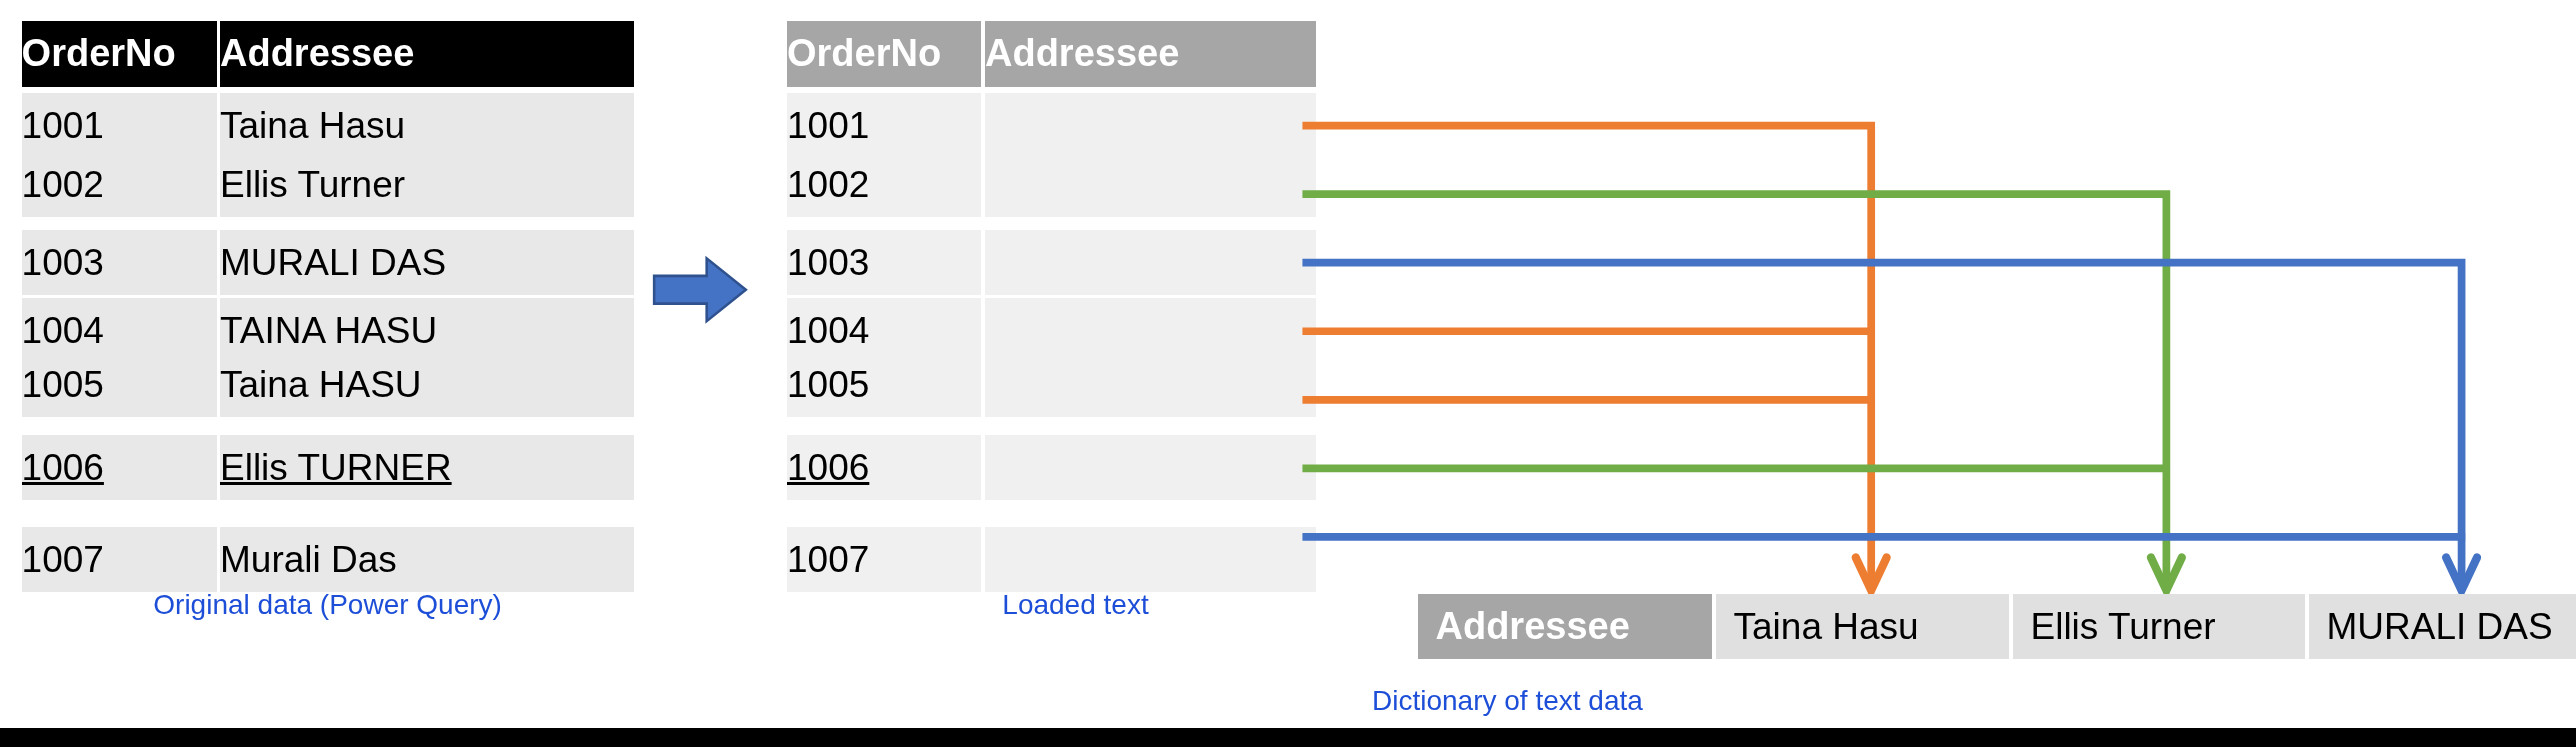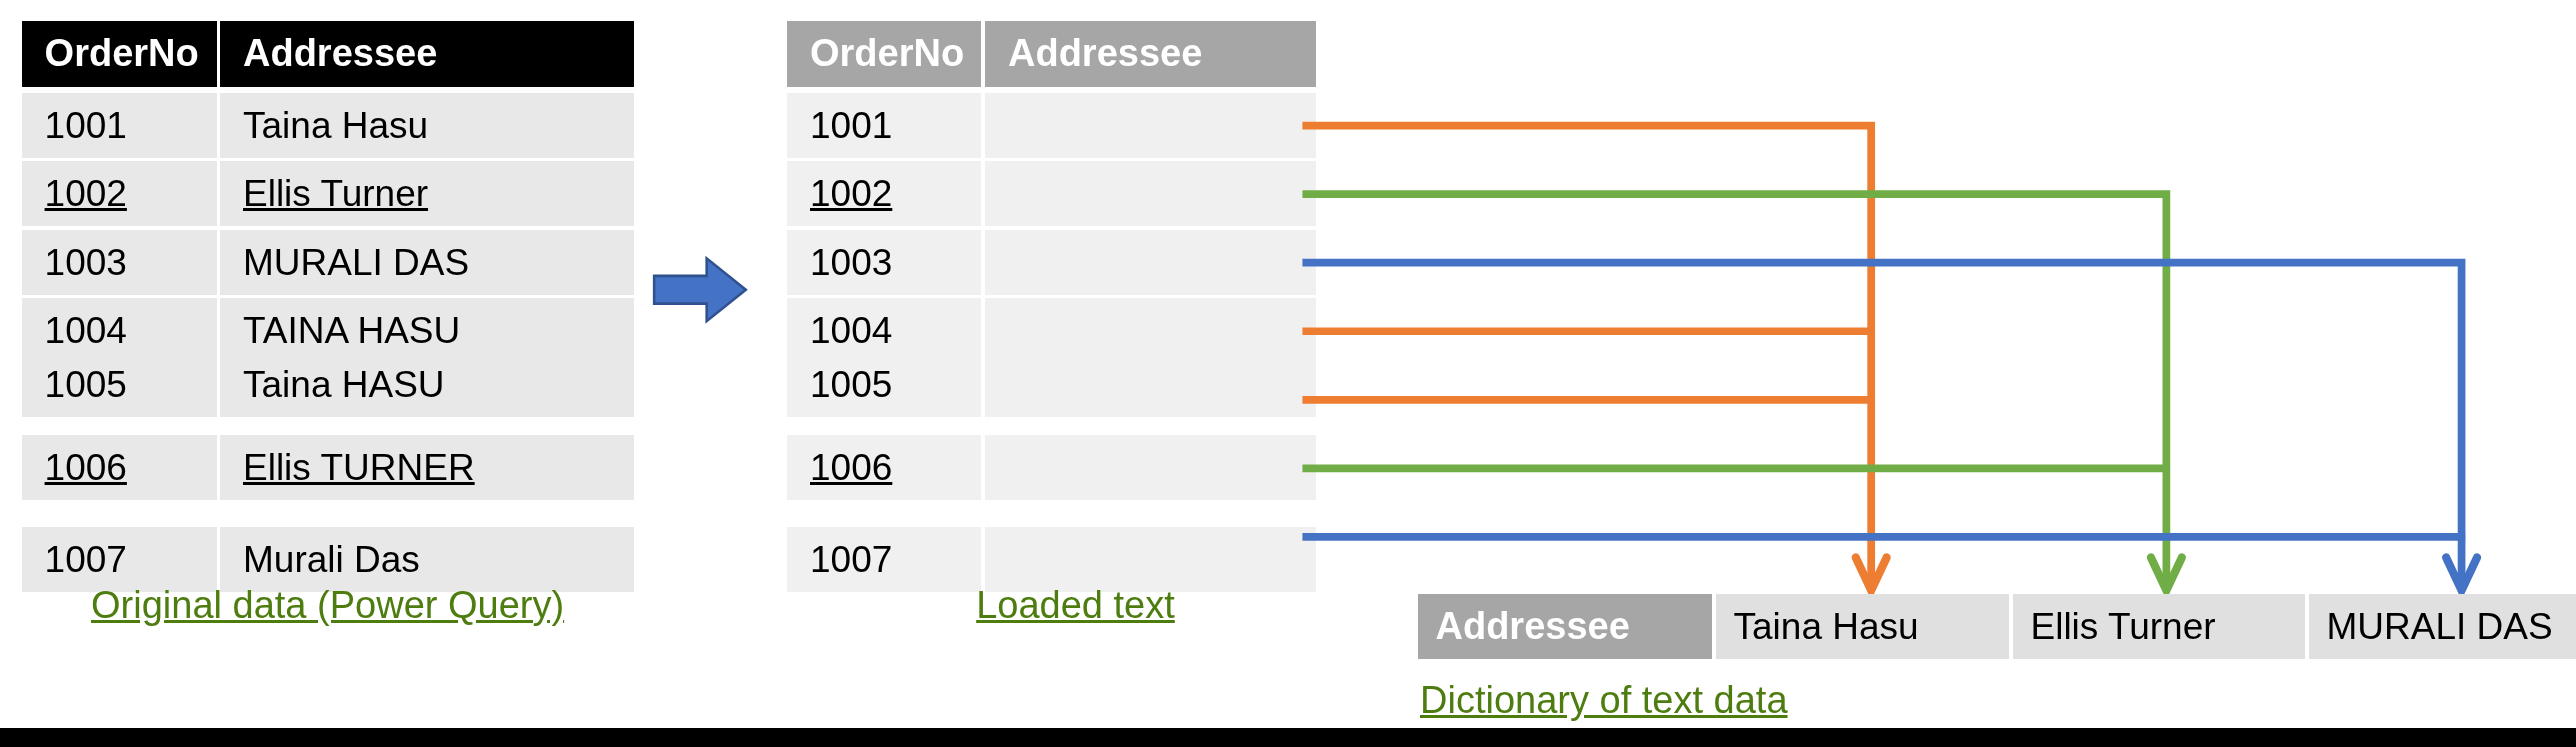--- a/index.html
+++ b/index.html
@@ -4,59 +4,58 @@
 <style>
   html,body{margin:0;padding:0;background:#ffffff;}
   .canvas{
     position:relative; width:2626px; height:747px; background:#ffffff;
     font-family:"Liberation Sans", sans-serif; overflow:hidden;
   }
   
   .cell{
     position:absolute; box-sizing:border-box;
     display:flex; align-items:center;
-    font-size:37px; color:#000; padding-left:23px;
+    font-size:37px; color:#000; 
     white-space:nowrap; overflow:hidden;
   }
   .hdr{ font-weight:bold; color:#ffffff; font-size:38px; }
   .hdr-black{ background:#000000; }
   .hdr-gray{ background:#a6a6a6; }
   .row-orig{ background:#e8e8e8; }
   .row-loaded{ background:#f0f0f0; }
   .dict-cell{ background:#e0e0e0; }
 
   
   .orig .col-a{ left:21.6px;  width:195px; }
   .orig .col-b{ left:220px; width:414px; }
   
   .loaded .col-a{ left:787px; width:194px; }
   .loaded .col-b{ left:985px; width:331px; }
 
   
   .hrow{ top:20.6px; height:66px; }
-  .r0{ top:93px; } .r1{ top:161px;text-decoration:underline; } .r2{ top:230px; } .r3{ top:298px; }
+  .r0{ top:93px; } .r1{ top:152px; } .r2{ top:230px; } .r3{ top:298px; }
   .r4{ top:352px; } .r5{ top:435px;text-decoration:underline; } .r6{ top:527px; }
   .r0,.r1,.r2,.r3,.r4,.r5,.r6{ height:65px; }
 
   
   .dict .cell{ top:594px; height:65px; padding-left:17.5px; }
   .dict .d-hdr{ left:1418px; width:294px; }
   .dict .d0{ left:1716px; width:293px; }
   .dict .d1{ left:2013px; width:292px; }
   .dict .d2{ left:2309px; width:292px; }
 
   .caption{
-    position:absolute; font-size:38px; color:#4d7c0f;
+    position:absolute; font-size:28px; color:#1d4ed8;
     display:flex; align-items:center; justify-content:center;
     white-space:nowrap;
-    text-decoration:underline;
   }
   .cap-orig{ left:21.6px; top:578px; width:612px; height:54px; }
   .cap-loaded{ left:787px; top:578px; width:577px; height:54px; }
-  .cap-dict{ left:1420px; top:676px; width:979px; height:49px; justify-content:flex-start; }
+  .cap-dict{ left:1372px; top:676px; width:979px; height:49px; justify-content:flex-start; }
 
   .overlay{ position:absolute; left:0; top:0; }
   .bottom-bar{ position:absolute; left:0; top:728px; width:2626px; height:18.5px; background:#000000; }
 
   .ln{ fill:none; stroke-width:15px; stroke-linejoin:miter; }
   .ah{ fill:none; stroke-width:16px; stroke-linecap:round; stroke-linejoin:miter; }
   .c-orange{ stroke:#ED7D31; }
   .c-green{ stroke:#70AD47; }
   .c-blue{ stroke:#4472C4; }
 </style>

